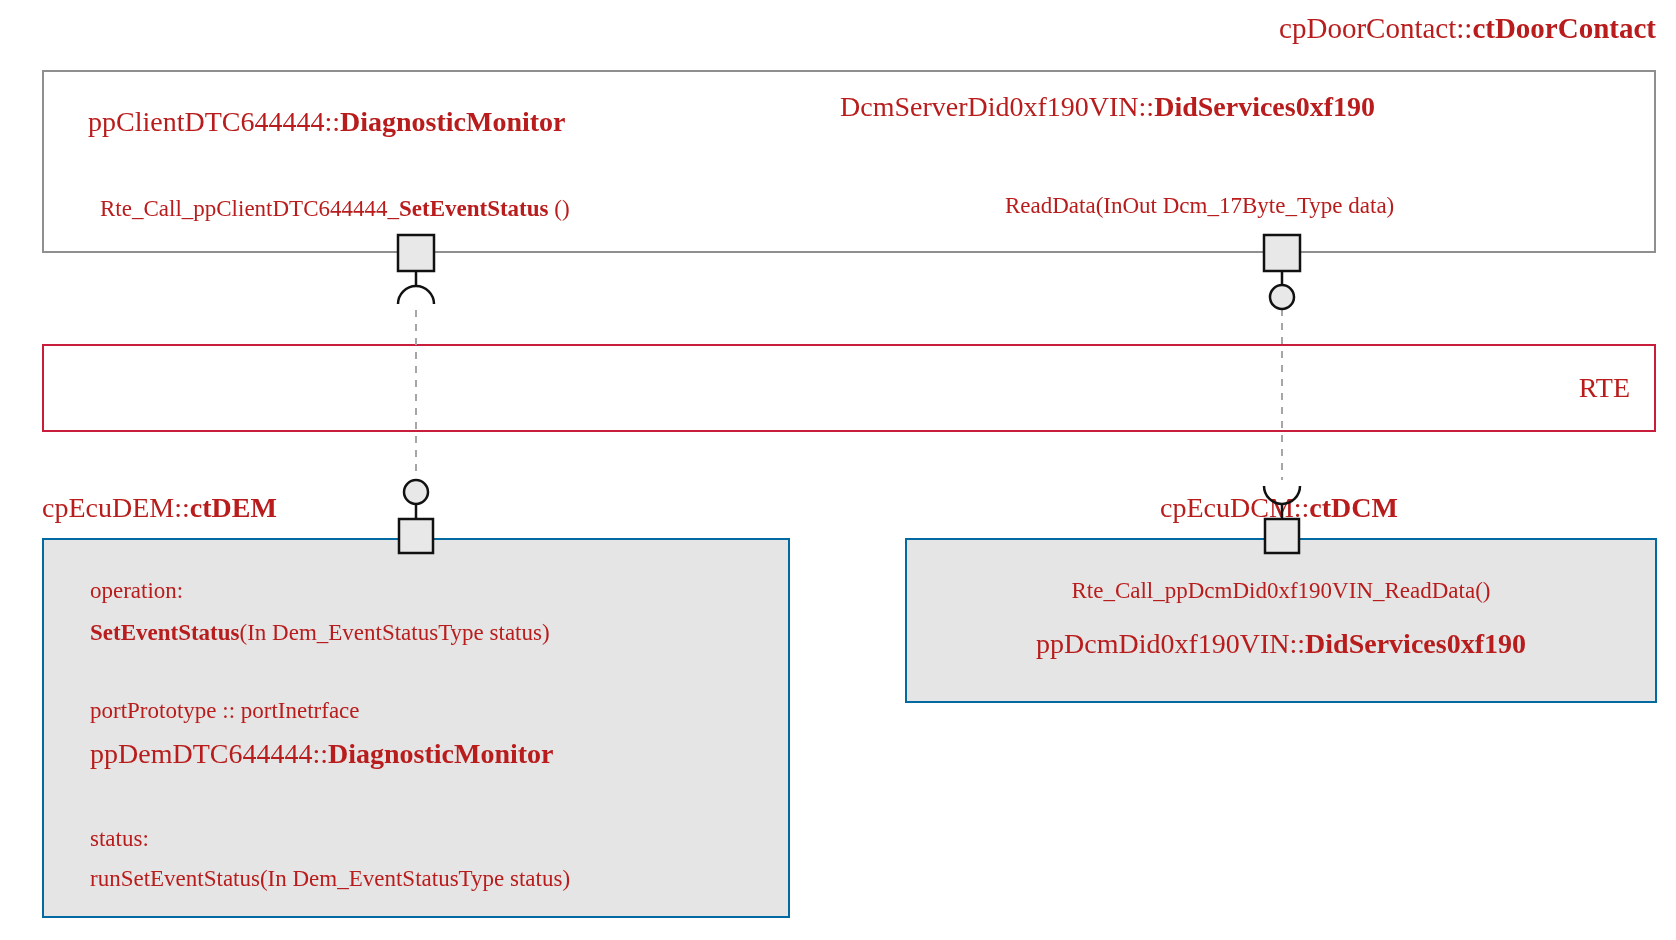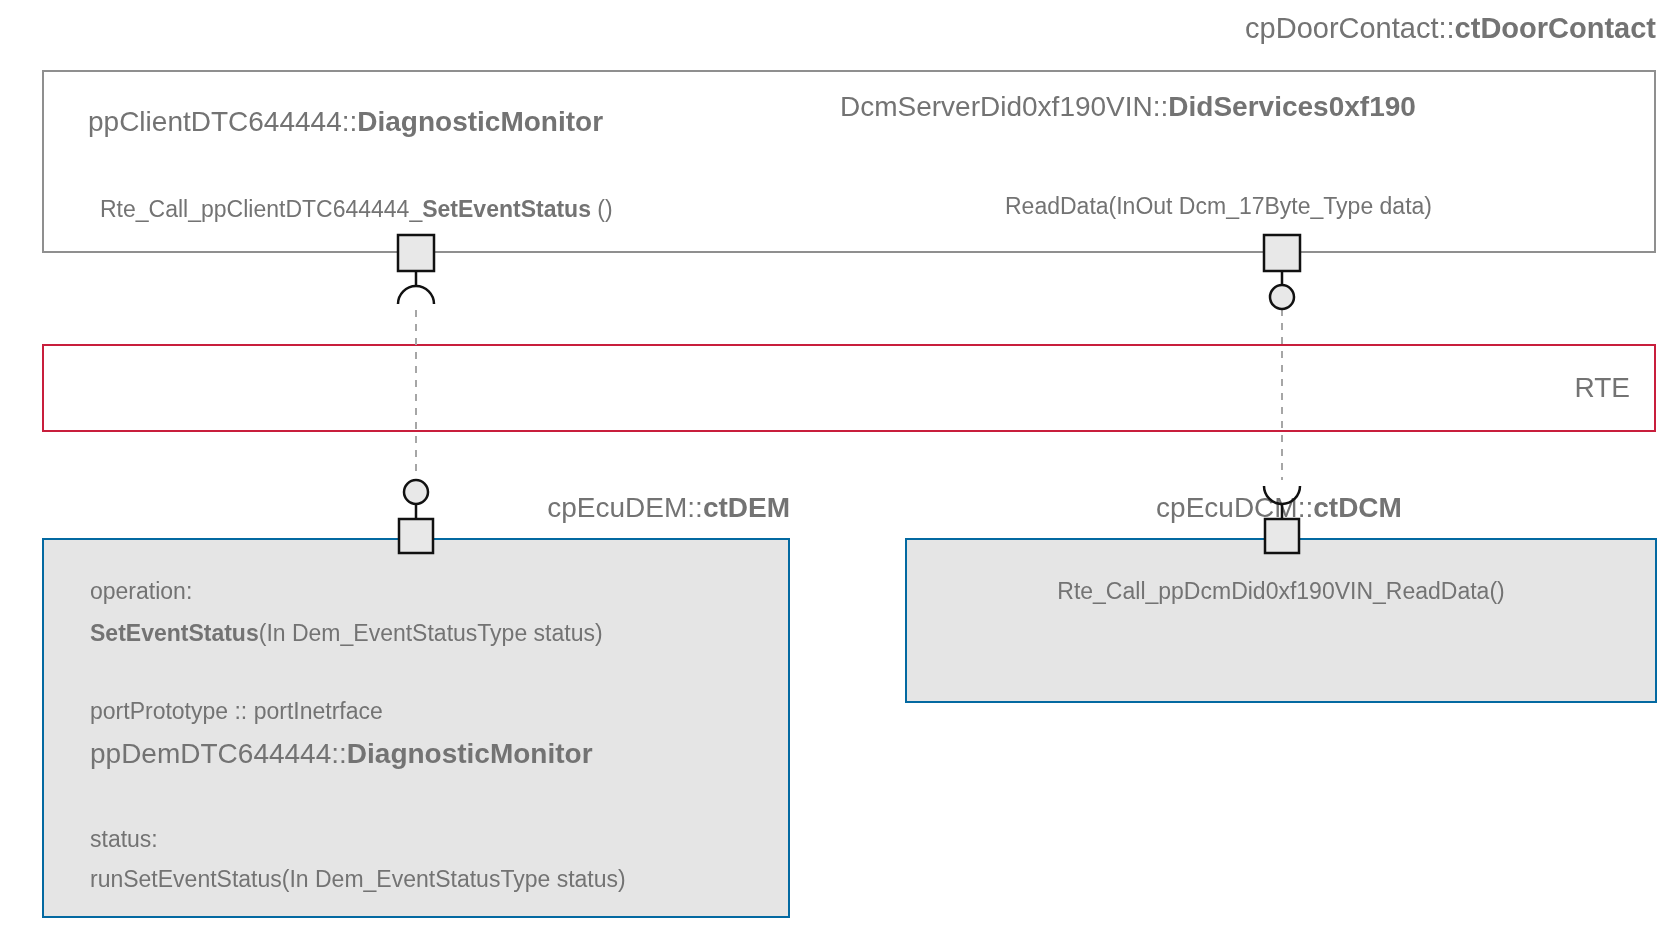--- a/index.html
+++ b/index.html
@@ -1,18 +1,18 @@
 <!DOCTYPE html>
 <html><head>
 <meta charset="utf-8">
 <style>
   html,body{margin:0;padding:0;background:#fff;}
   #canvas{
     position:relative;width:1676px;height:940px;background:#ffffff;
-    font-family:Liberation Sans, sans-serif;color:#737373;
+    font-family:Liberation Serif, serif;color:#b91c1c;
     overflow:hidden;
   }
   .abs{position:absolute;}
   .lbl-lg{font-size:28px;line-height:1.15;white-space:nowrap;}
   .lbl-md{font-size:23px;line-height:1.15;white-space:nowrap;}
   b{font-weight:bold;}
 
   #page-title{top:12px;right:20px;font-size:29px;}
 
   .frame{border:2px solid #8f8f8f;box-sizing:border-box;background:#ffffff;}
@@ -27,21 +27,21 @@
     left:42px;top:344px;width:1614px;height:88px;
     border:2px solid #c81e3c;box-sizing:border-box;background:#ffffff;
     display:flex;align-items:center;justify-content:flex-end;
   }
   #rte-label{font-size:28px;padding-right:24px;}
 
   .gray-box{background:#e5e5e5;border:2px solid #0369a1;box-sizing:border-box;}
   #dem-box{left:42px;top:538px;width:748px;height:380px;}
   #dcm-box{left:905px;top:538px;width:752px;height:165px;}
 
-  #dem-title{left:42px;top:492px;width:748px;text-align:right;}
+  #dem-title{left:42px;top:492px;width:748px;text-align:left;}
   #dcm-title{left:905px;top:492px;width:748px;text-align:center;}
 
   .dem-line{position:absolute;left:46px;white-space:nowrap;}
   #dem-op-heading{top:38px;font-size:23px;}
   #dem-op{top:80px;font-size:23px;}
   #dem-port-heading{top:158px;font-size:23px;}
   #dem-port{top:198px;font-size:28px;}
   #dem-run-heading{top:286px;font-size:23px;}
   #dem-run{top:326px;font-size:23px;}
 
@@ -80,20 +80,21 @@
     <div id="dem-op" class="dem-line"><b>SetEventStatus</b><span>(In Dem_EventStatusType status)</span></div>
     <div id="dem-port" class="dem-line"><span>ppDemDTC644444::</span><b>DiagnosticMonitor</b></div>
     <div id="dem-run-heading" class="dem-line">status:</div>
     <div id="dem-run" class="dem-line">runSetEventStatus(In Dem_EventStatusType status)</div>
   </div>
 
   <div id="dcm-title" class="abs lbl-lg"><span>cpEcuDCM::</span><b>ctDCM</b></div>
 
   <div id="dcm-box" class="abs gray-box">
     <div id="dcm-call" class="dcm-line">Rte_Call_ppDcmDid0xf190VIN_ReadData()</div>
+    <div id="dcm-port" class="dcm-line"><span>ppDcmDid0xf190VIN::</span><b>DidServices0xf190</b></div>
   </div>
 
   <svg id="connector-overlay" width="1676" height="940" viewBox="0 0 1676 940">
 
     <line x1="416" y1="310" x2="416" y2="478" stroke="#a6a6a6" stroke-width="2" stroke-dasharray="7 7"></line>
     <rect x="398" y="235" width="36" height="36" fill="#e8e8e8" stroke="#111" stroke-width="2.5"></rect>
     <line x1="416" y1="271" x2="416" y2="287" stroke="#111" stroke-width="2.5"></line>
     <path d="M 398 304 A 18 18 0 0 1 434 304" fill="none" stroke="#111" stroke-width="2.5"></path>
     <circle cx="416" cy="492" r="12" fill="#e8e8e8" stroke="#111" stroke-width="2.5"></circle>
     <line x1="416" y1="504" x2="416" y2="519" stroke="#111" stroke-width="2.5"></line>

